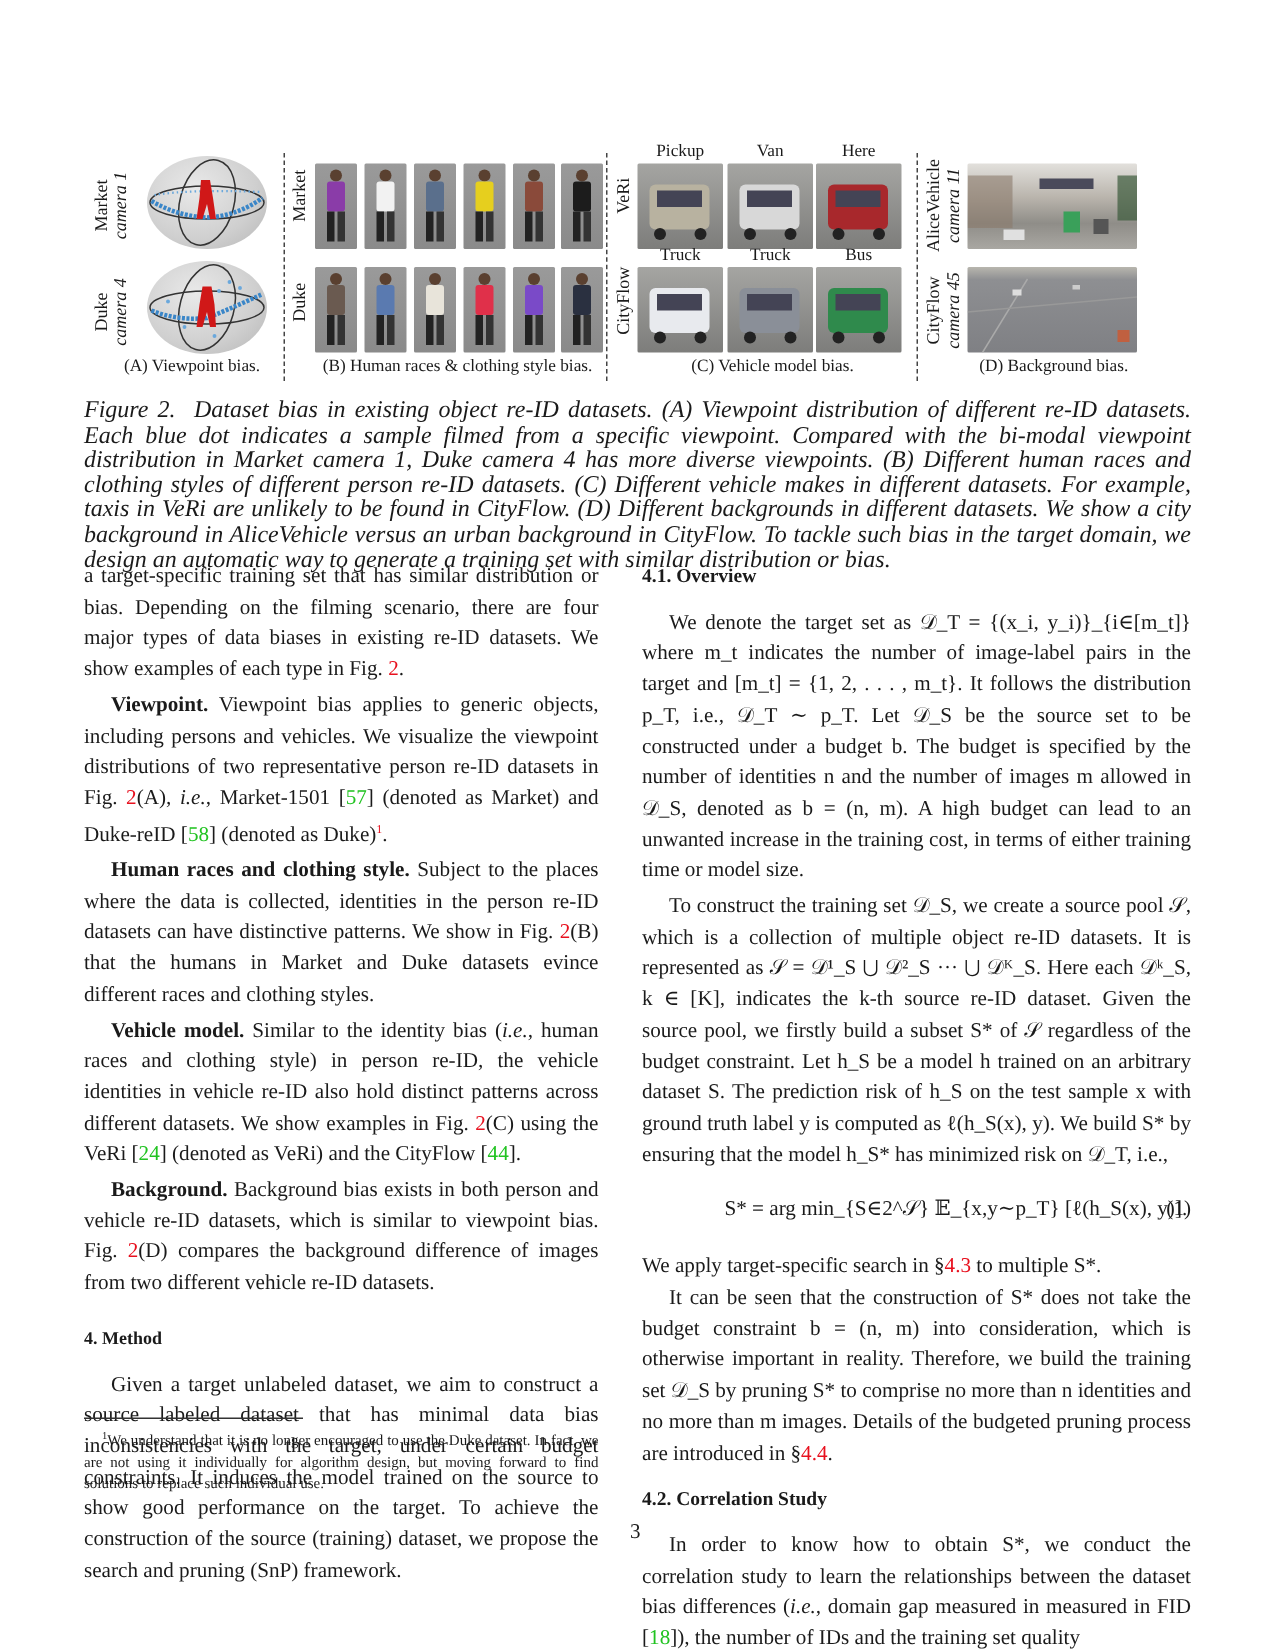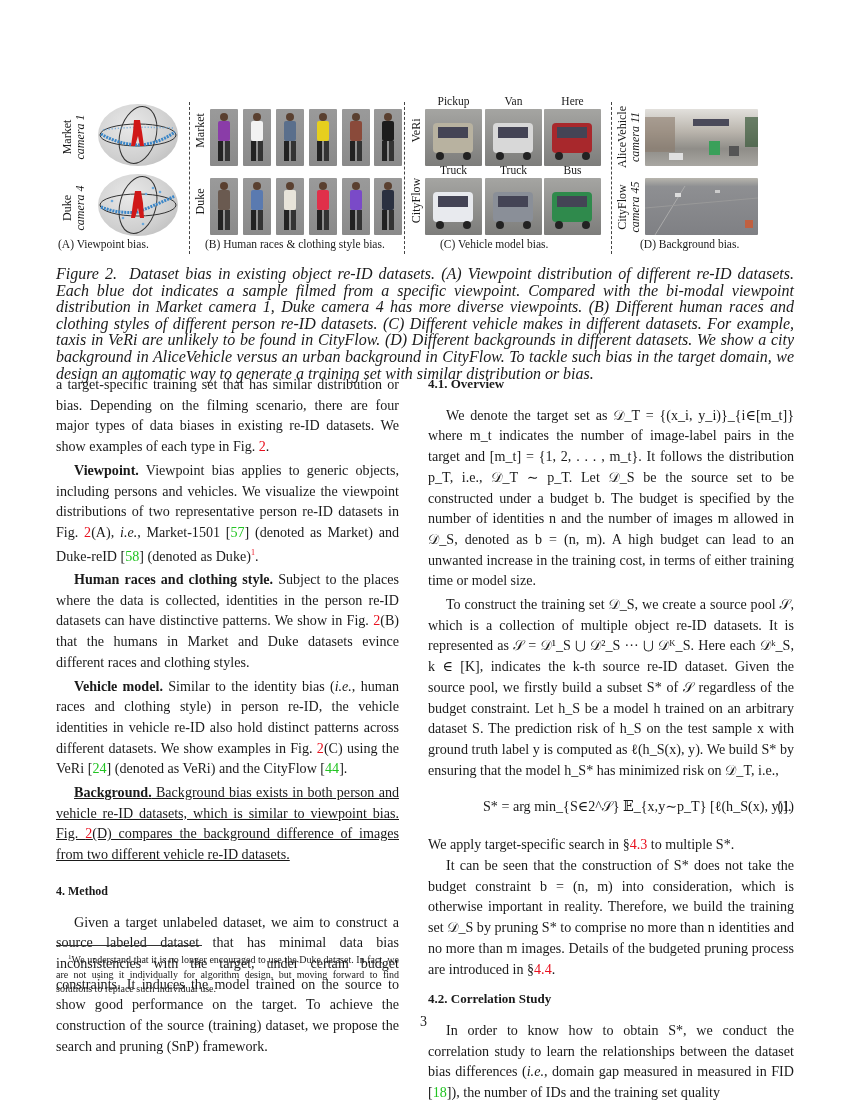--- a/index.html
+++ b/index.html
@@ -2,21 +2,21 @@
 <html><head>
 <meta charset="utf-8">
 <style>
   html, body { margin: 0; padding: 0; background: #ffffff; }
   body { width: 850px; height: 1100px; position: relative; overflow: hidden;
          font-family: "Liberation Serif", "DejaVu Serif", serif; color: #1a1a1a; }
   .vlabel { position: absolute; transform: rotate(-90deg); transform-origin: center center;
             white-space: nowrap; font-size: 12px; line-height: 13px; text-align: center; }
   .vlabel i { font-style: italic; }
   .dash { position: absolute; width: 0; border-left: 1.3px dashed #444; }
-  .panel-cap { position: absolute; font-size: 11.5px; text-align: left; white-space: nowrap; }
+  .panel-cap { position: absolute; font-size: 11.5px; text-align: center; white-space: nowrap; }
   .thumb { position: absolute; border-radius: 1px; overflow: hidden; }
   .sphere { position: absolute; border-radius: 50%;
             background: radial-gradient(ellipse at 40% 35%, #e9e9e9 0%, #cfcfcf 60%, #b5b5b5 100%); }
   .sphere svg { position: absolute; left: 0; top: 0; }
   .vtag { position: absolute; font-size: 11.5px; text-align: center; white-space: nowrap; }
   .caption { position: absolute; left: 56px; top: 266px; width: 738px; font-size: 16px; line-height: 16.6px; text-align: justify; font-style: italic; }
   .col { position: absolute; font-size: 14.1px; line-height: 20.7px; text-align: justify; hyphens: manual; }
   .col p { margin: 0; }
   .col p.ind { text-indent: 18px; }
   .h1 { font-weight: bold; font-size: 12px; margin: 0; }
@@ -243,21 +243,21 @@
 
 <div class="col" style="left:56px; top:374px; width:343px;">
   <p><span>a target-specific training set that has similar distribution or bias. Depending on the filming scenario, there are four major types of data biases in existing re-ID datasets. We show examples of each type in Fig. </span><span class="red">2</span><span>.</span></p>
 
   <p class="ind" style="margin-top:3px;"><span class="b">Viewpoint.</span><span> Viewpoint bias applies to generic objects, including persons and vehicles. We visualize the viewpoint distributions of two representative person re-ID datasets in Fig. </span><span class="red">2</span><span>(A), </span><span class="it">i.e.</span><span>, Market-1501 [</span><span class="green">57</span><span>] (denoted as Market) and Duke-reID [</span><span class="green">58</span><span>] (denoted as Duke)</span><sup class="red" style="font-size:8px;">1</sup><span>.</span></p>
 
   <p class="ind" style="margin-top:3px;"><span class="b">Human races and clothing style.</span><span> Subject to the places where the data is collected, identities in the person re-ID datasets can have distinctive patterns. We show in Fig. </span><span class="red">2</span><span>(B) that the humans in Market and Duke datasets evince different races and clothing styles.</span></p>
 
   <p class="ind" style="margin-top:3px;"><span class="b">Vehicle model.</span><span> Similar to the identity bias (</span><span class="it">i.e.</span><span>, human races and clothing style) in person re-ID, the vehicle identities in vehicle re-ID also hold distinct patterns across different datasets. We show examples in Fig. </span><span class="red">2</span><span>(C) using the VeRi [</span><span class="green">24</span><span>] (denoted as VeRi) and the CityFlow [</span><span class="green">44</span><span>].</span></p>
 
-  <p class="ind" style="margin-top:3px;text-decoration:underline;"><span class="b">Background.</span><span> Background bias exists in both person and vehicle re-ID datasets, which is similar to viewpoint bias. Fig. </span><span class="red">2</span><span>(D) compares the background difference of images from two different vehicle re-ID datasets.</span></p>
+  <p class="ind" style="margin-top:3px;"><span class="b">Background.</span><span> Background bias exists in both person and vehicle re-ID datasets, which is similar to viewpoint bias. Fig. </span><span class="red">2</span><span>(D) compares the background difference of images from two different vehicle re-ID datasets.</span></p>
 
   <p class="h1" style="margin-top:16px; margin-bottom:10px;">4. Method</p>
 
   <p class="ind">Given a target unlabeled dataset, we aim to construct a source labeled dataset that has minimal data bias inconsistencies with the target, under certain budget constraints. It induces the model trained on the source to show good performance on the target. To achieve the construction of the source (training) dataset, we propose the search and pruning (SnP) framework.</p>
 </div>
 
 <div class="fnrule" style="left:56px; top:945px; width:146px;"></div>
 <div class="footnote" style="left:56px; top:950px; width:343px;">
   <span style="padding-left:12px;"></span><sup style="font-size:7px;">1</sup><span>We understand that it is no longer encouraged to use the Duke dataset. In fact, we are not using it individually for algorithm design, but moving forward to find solutions to replace such individual use.</span>
 </div>

